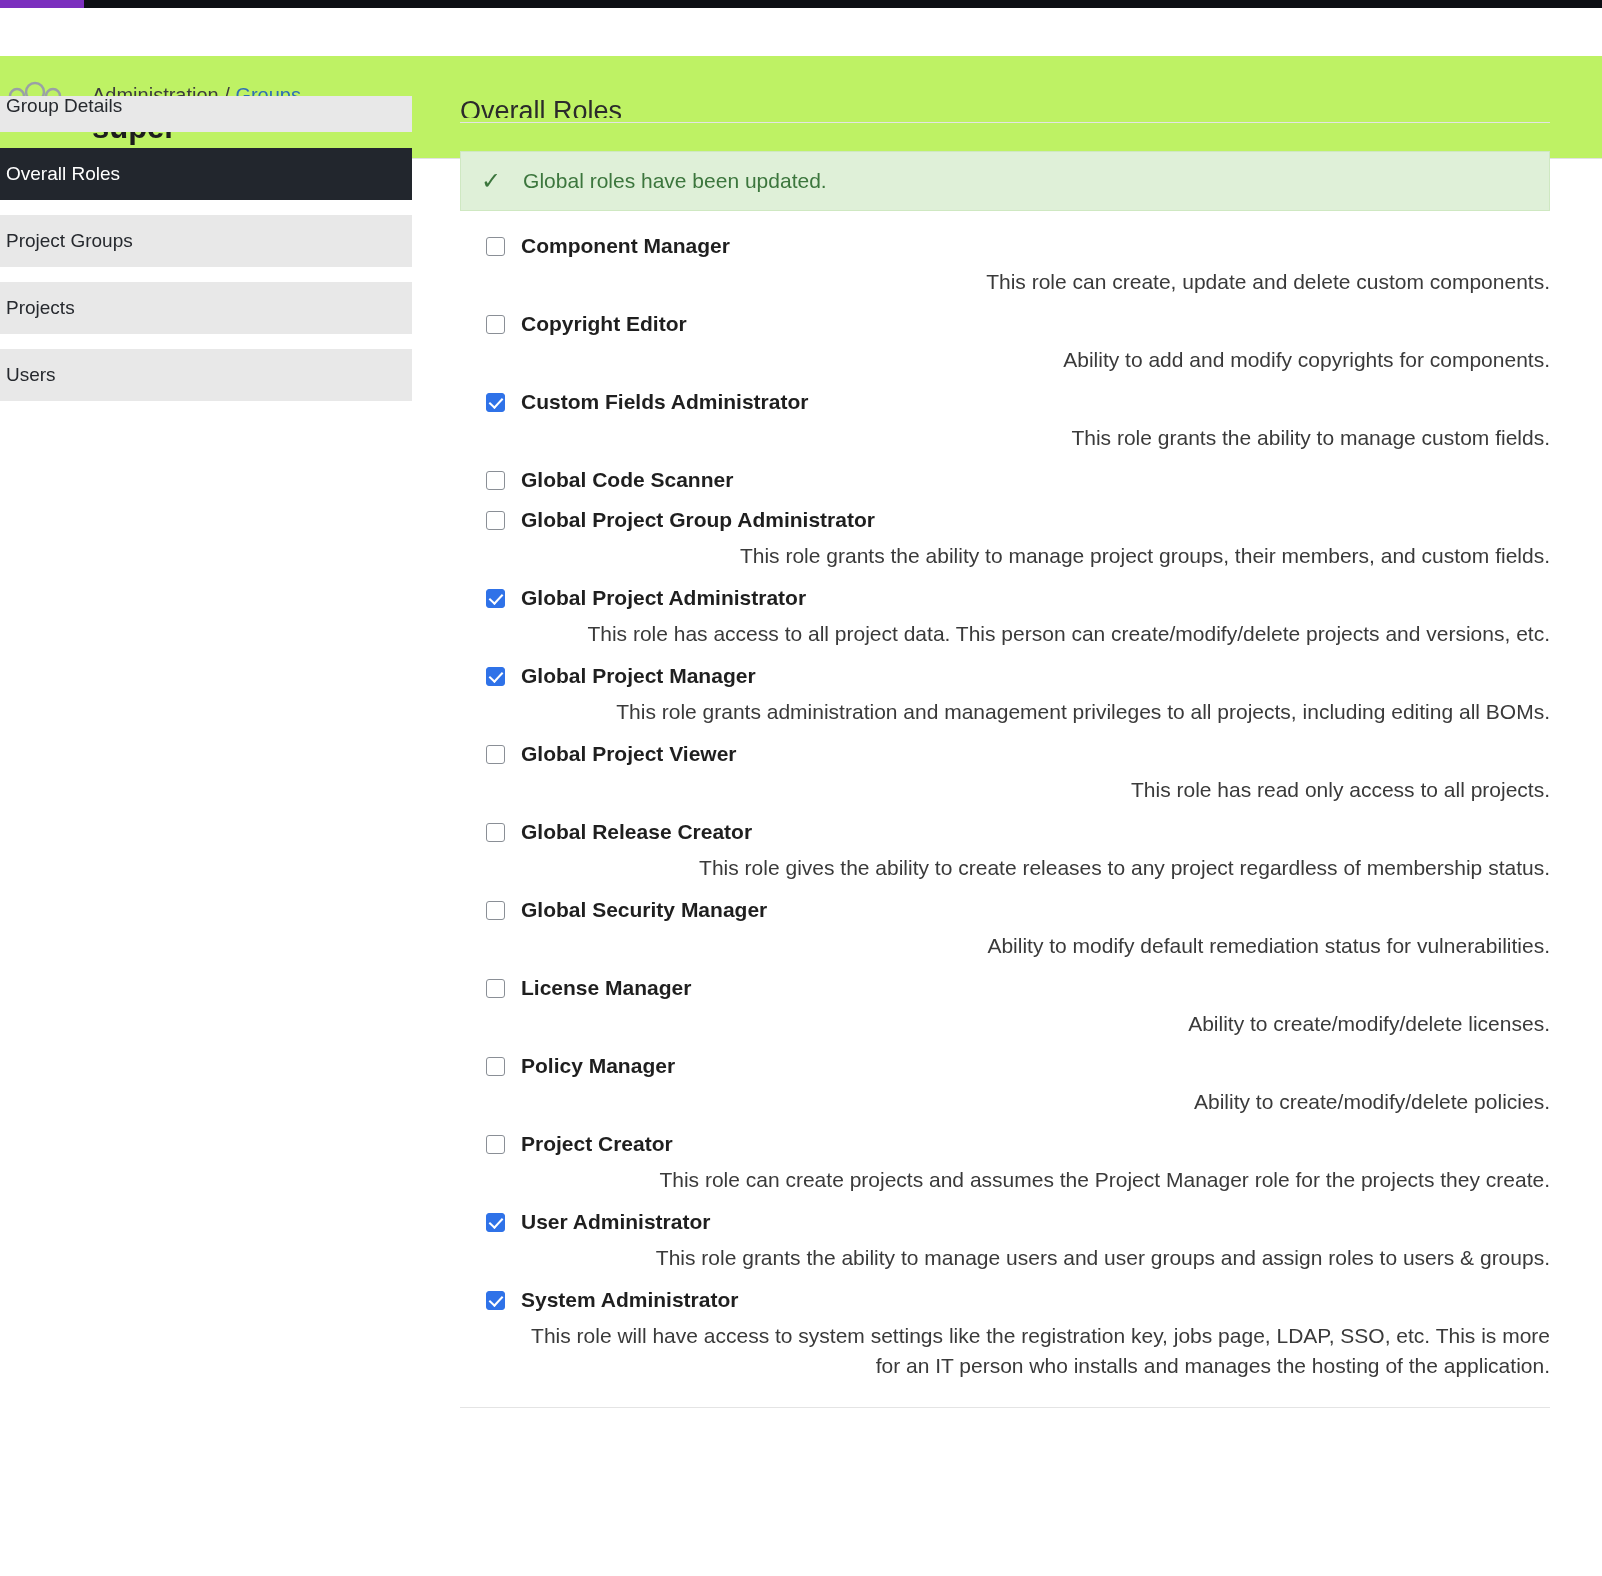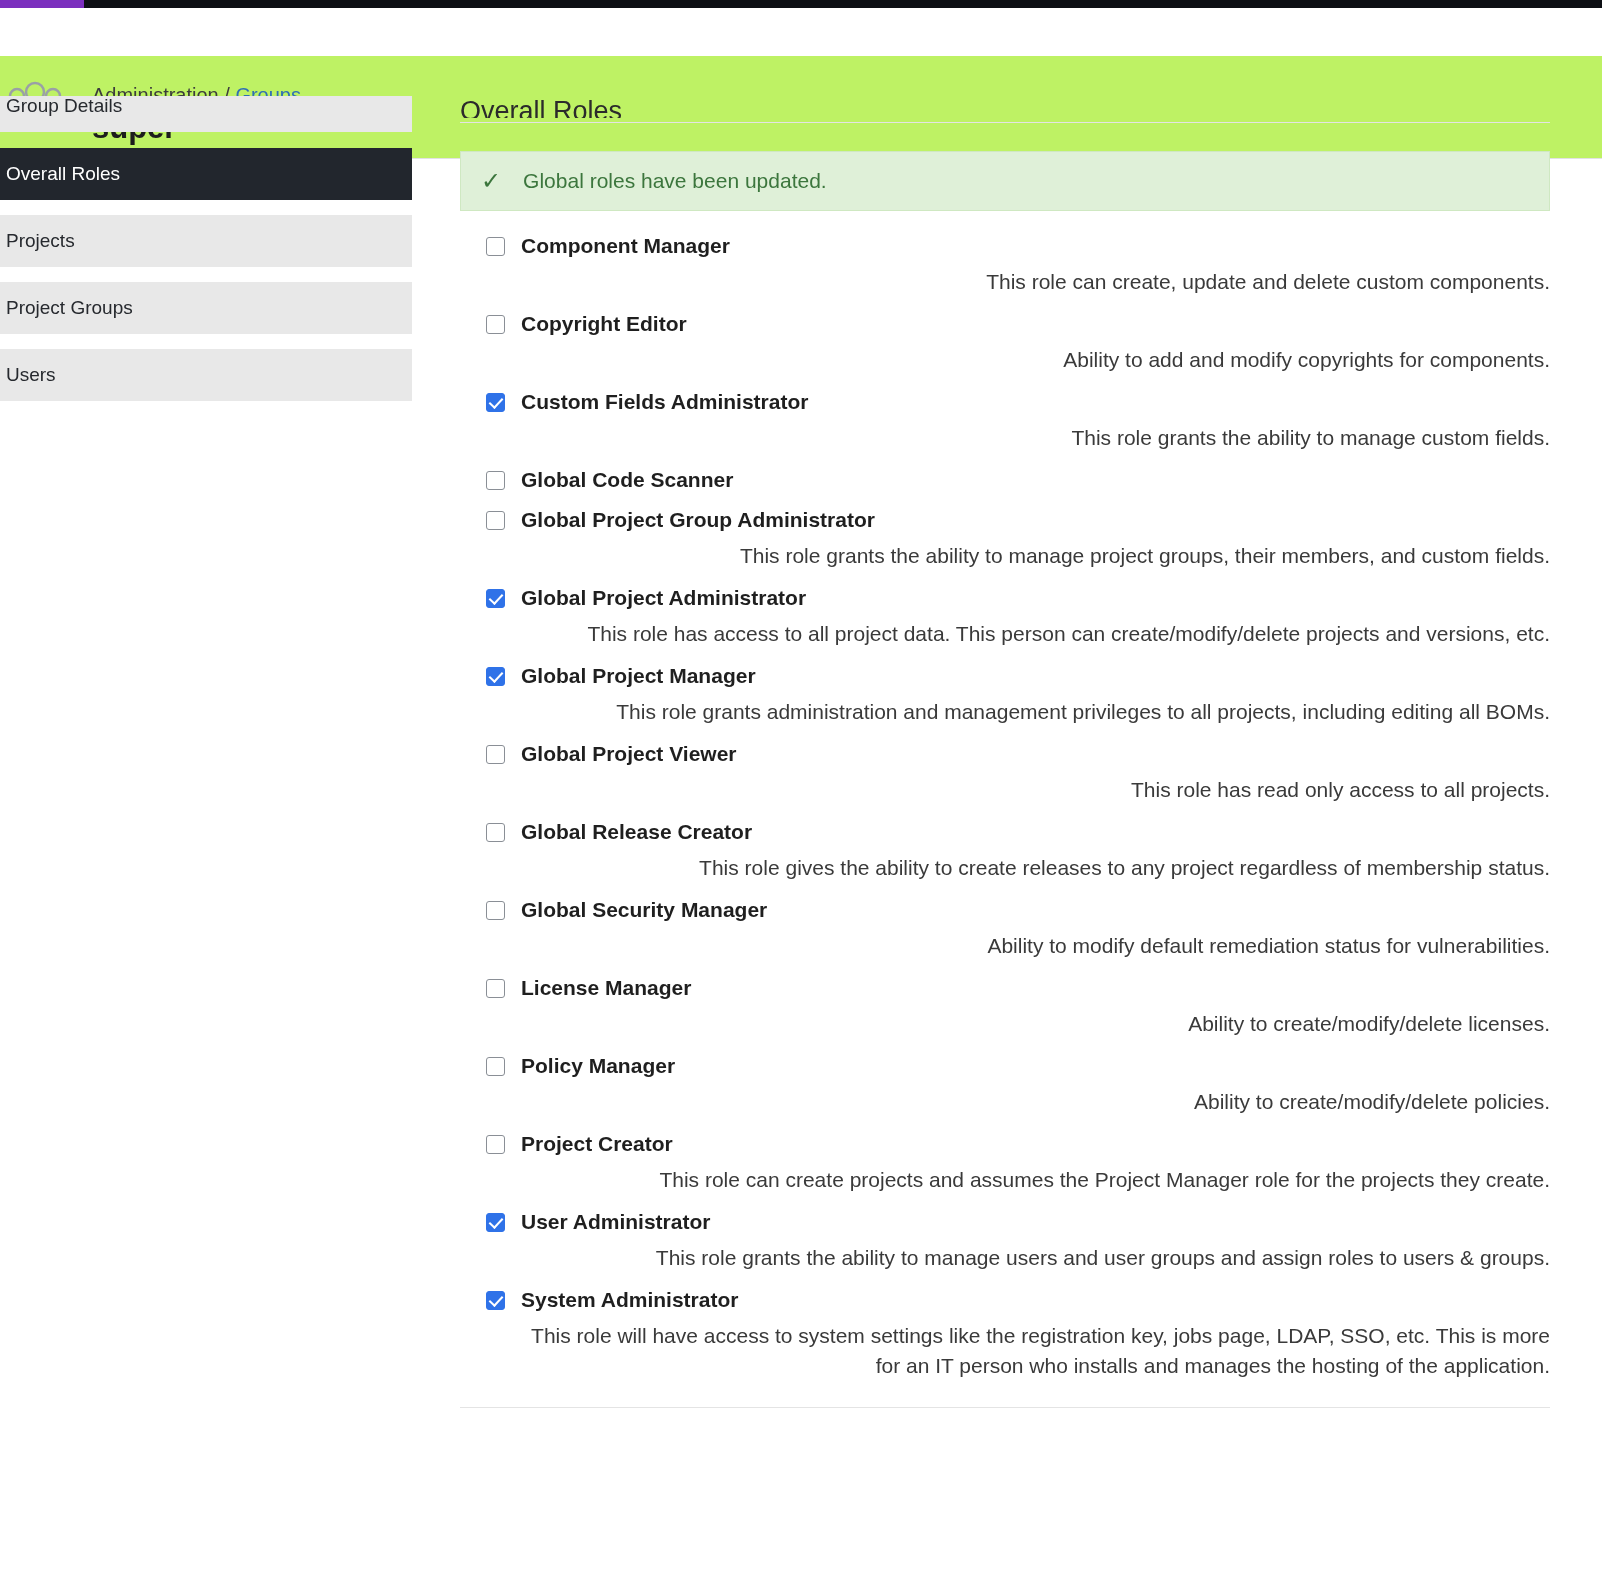--- a/index.html
+++ b/index.html
@@ -159,24 +159,24 @@
   </div>
 
   <div class="sidebar">
     <div class="side-item partial">
       <span>Group Details</span>
     </div>
     <div class="side-item active" style="margin-top:15px;">
       <span>Overall Roles</span>
     </div>
     <div class="side-item">
+      <span>Project Groups</span>
+    </div>
+    <div class="side-item">
       <span>Projects</span>
-    </div>
-    <div class="side-item">
-      <span>Project Groups</span>
     </div>
     <div class="side-item">
       <span>Users</span>
     </div>
   </div>
 
   <div class="content">
     <div class="section-title">Overall Roles</div>
     <div class="section-rule"></div>
 

